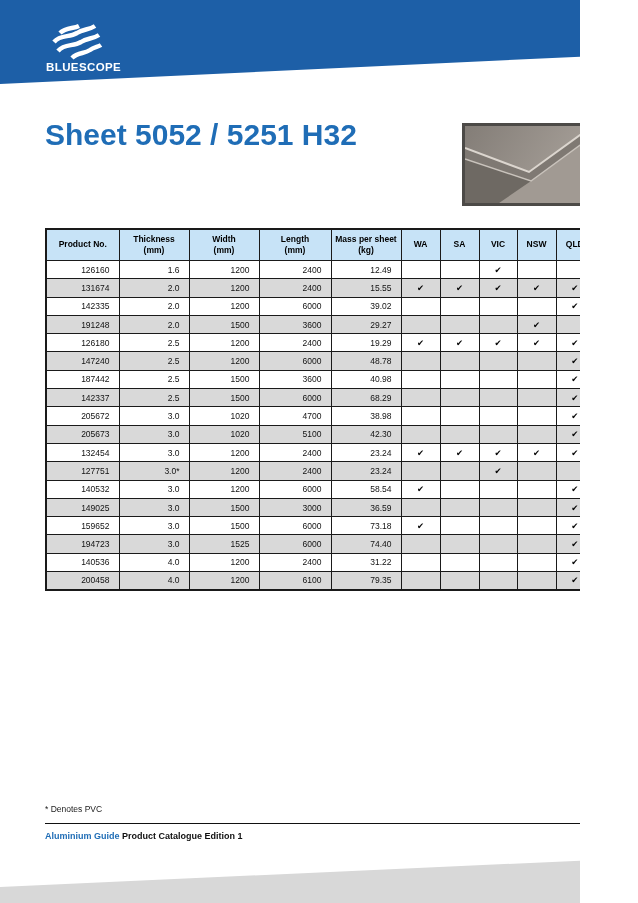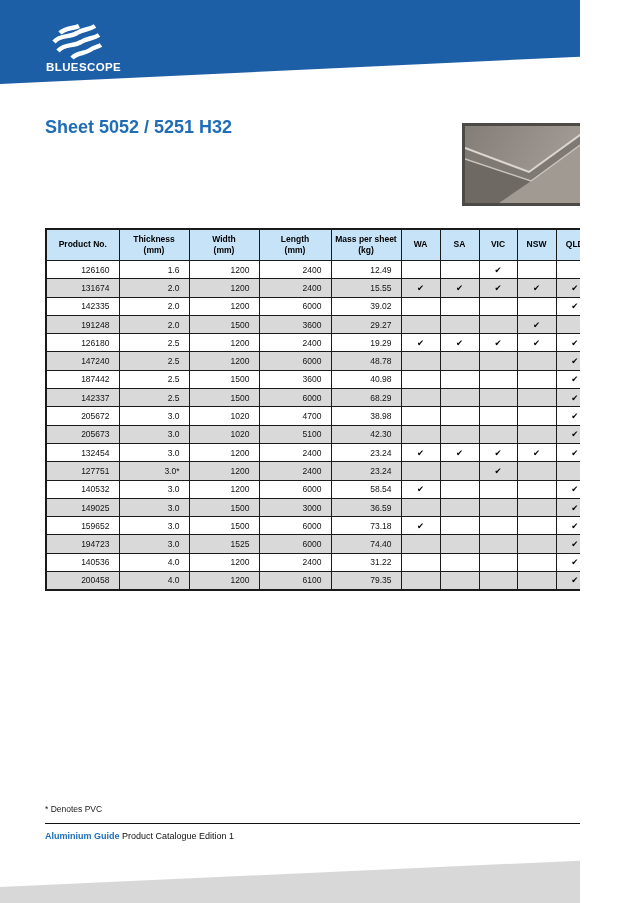--- a/index.html
+++ b/index.html
@@ -19,21 +19,21 @@
   .logo { position:absolute; left:46px; top:20px; width:80px; }
   .logo svg { display:block; }
   .logo-text {
     color:#fff; font-weight:bold; font-size:11.5px; letter-spacing:0.4px;
     margin-top:1px;
   }
 
   
   .page-title {
     position:absolute; left:45px; top:118px;
-    font-size:18px; font-weight:bold; line-height:1.1;
+    font-size:30px; font-weight:bold; line-height:1.1;
     color:var(--accent_blue);
   }
 
   
   .photo {
     position:absolute; left:462px; top:123px; width:128px; height:83px;
     border:3px solid #4c4a47; box-sizing:border-box; background:#8f8982;
   }
   .photo svg { display:block; width:100%; height:100%; }
 
@@ -67,21 +67,21 @@
   .footer-rule {
     position:absolute; left:45px; top:823px; width:568px; height:1px;
     background:#111;
   }
   .footer {
     position:absolute; left:45px; top:831px; width:553px;
     display:flex; justify-content:space-between; align-items:baseline;
     font-size:9px;
   }
   .footer .brand { color:var(--accent_blue); font-weight:bold; }
-  .footer .edition { color:#111; }
+  .footer .edition { color:#111;font-weight:bold; }
   .footer .page-num { color:var(--accent_blue); font-weight:bold; }
 
   
   .bottom-band {
     position:absolute; left:0; top:858px; width:638px; height:45px;
     background:var(--bottom_band_grey);
     clip-path:polygon(0 29px, 100% 0, 100% 45px, 0 45px);
   }
 </style>
 </head>

